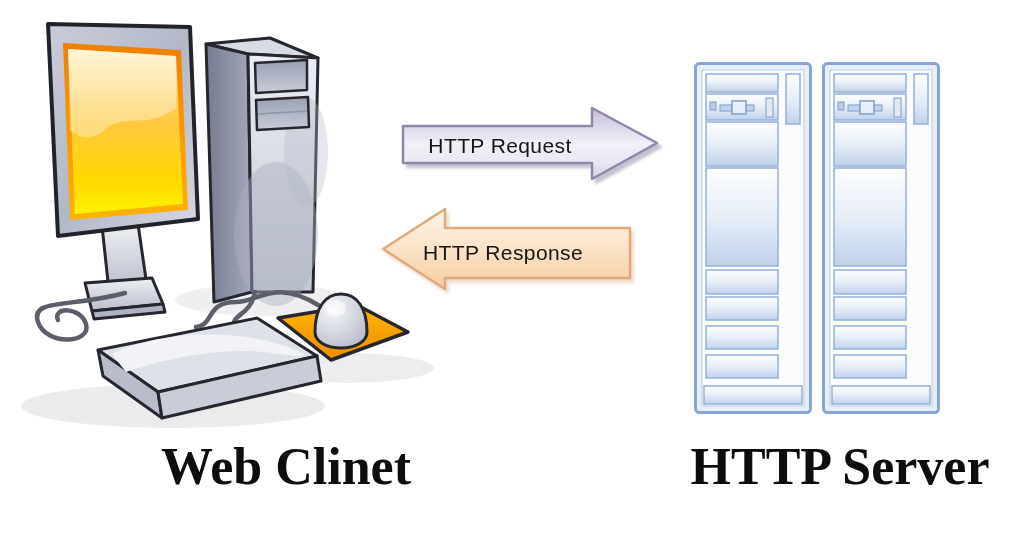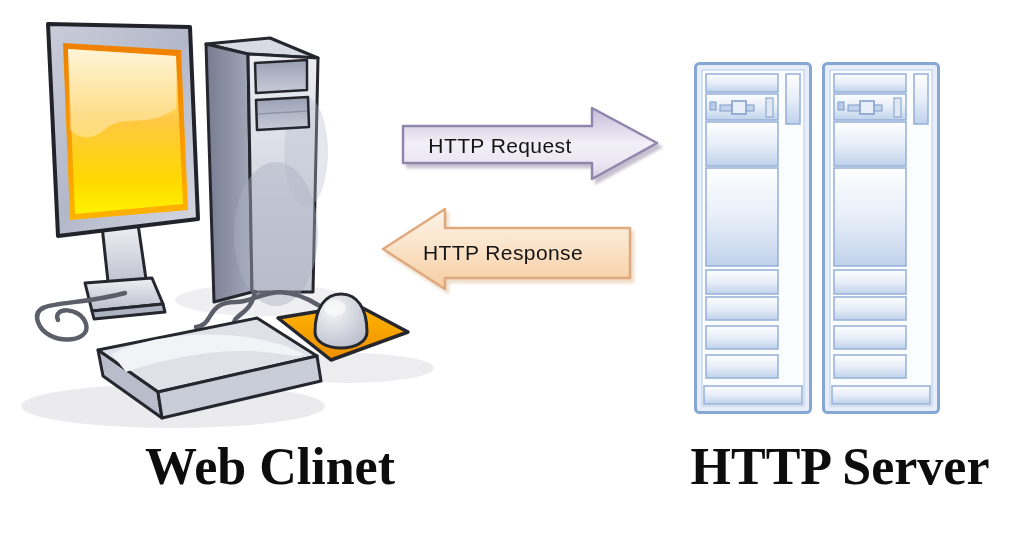--- a/index.html
+++ b/index.html
@@ -22,21 +22,21 @@
     font-family:"Liberation Sans", sans-serif;
     font-size:21px; letter-spacing:0.4px; fill:#141414;
   }
 
   .caption {
     position:absolute; top:438px;
     font-family:"Liberation Serif","DejaVu Serif",serif;
     font-weight:bold; font-size:52px; line-height:1.1; color:#0d0d0d;
     text-align:center; white-space:nowrap;
   }
-  .caption-client { left:30px;  width:480px; }
+  .caption-client { left:46px;  width:480px; }
   .caption-server { left:636px; width:408px; }
 </style>
 </head>
 <body>
 
 <div class="canvas">
 
   <div class="fig client-fig">
     <svg width="432" height="432" viewBox="0 0 432 432">
       <defs>

